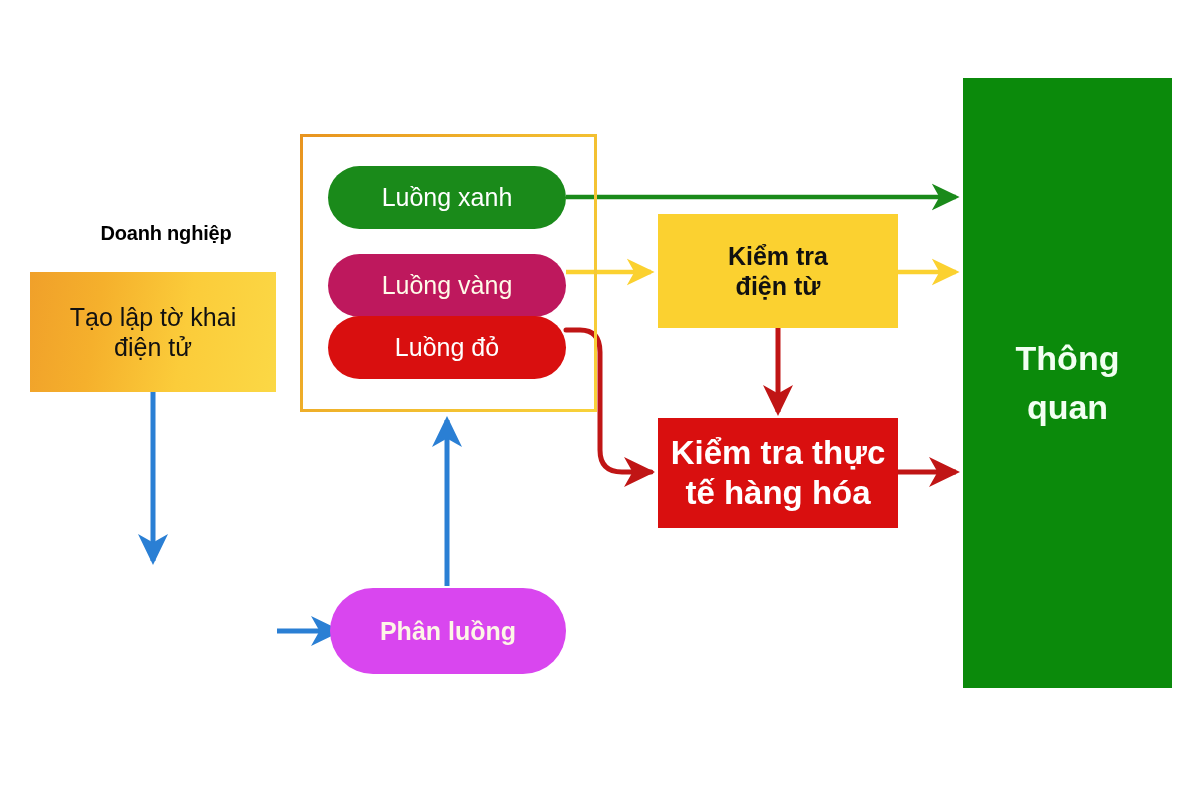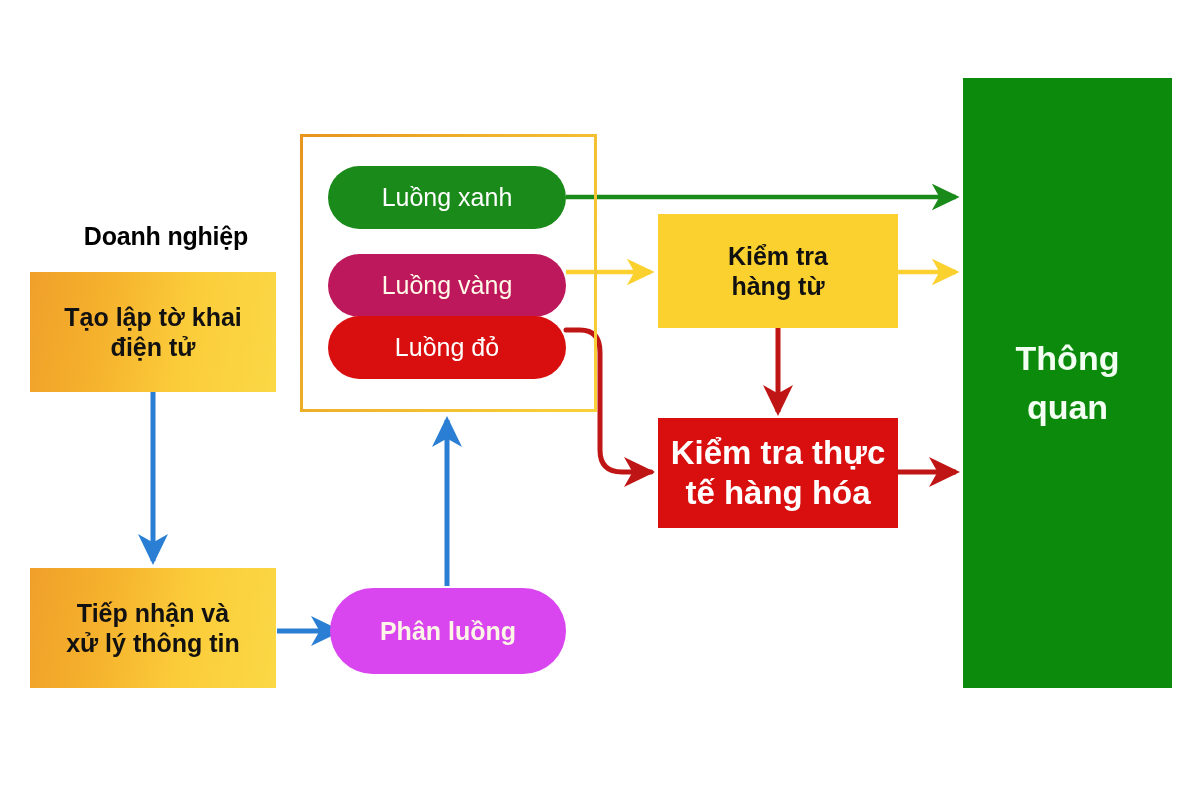--- a/index.html
+++ b/index.html
@@ -39,32 +39,32 @@
     line-height: 1.22;
   }
 
   
   .section-heading {
     position: absolute;
     left: 40px;
     top: 222px;
     width: 252px;
     text-align: center;
-    font-size: 25px;
+    font-size: 20px;
     font-weight: bold;
     color: #000000;
     letter-spacing: -0.2px;
   }
 
   
   .grad-box {
     background: linear-gradient(100deg, #f0a02a 0%, #f5b02c 28%, #fbcc3a 62%, #fbd845 100%);
     color: #111111;
     font-size: 25px;
-    font-weight: bold;
+    font-weight: normal;
     padding: 6px 10px;
   }
   #node-create-declaration {
     left: 30px; top: 272px; width: 246px; height: 120px;
   }
   #node-receive-process {
     left: 30px; top: 568px; width: 246px; height: 120px;
   }
 
   
@@ -195,26 +195,20 @@
 
   <div class="section-heading">Doanh nghiệp</div>
 
   <div class="node grad-box" id="node-create-declaration">
     <span>
       <span>Tạo lập tờ khai</span><br>
       <span>điện tử</span>
     </span>
   </div>
 
-  <div class="node grad-box" id="node-receive-process">
-    <span>
-      <span>Tiếp nhận và</span><br>
-      <span>xử lý thông tin</span>
-    </span>
-  </div>
 
   <div class="node" id="node-classify">
     <span>Phân luồng</span>
   </div>
 
   <div id="lane-container"></div>
 
   <div class="node pill" id="node-lane-green">
     <span>Luồng xanh</span>
   </div>
@@ -223,21 +217,21 @@
     <span>Luồng vàng</span>
   </div>
 
   <div class="node pill" id="node-lane-red">
     <span>Luồng đỏ</span>
   </div>
 
   <div class="node" id="node-check-docs">
     <span>
       <span>Kiểm tra</span><br>
-      <span>hàng từ</span>
+      <span>điện từ</span>
     </span>
   </div>
 
   <div class="node" id="node-check-goods">
     <span>
       <span>Kiểm tra thực</span><br>
       <span>tế hàng hóa</span>
     </span>
   </div>
 

